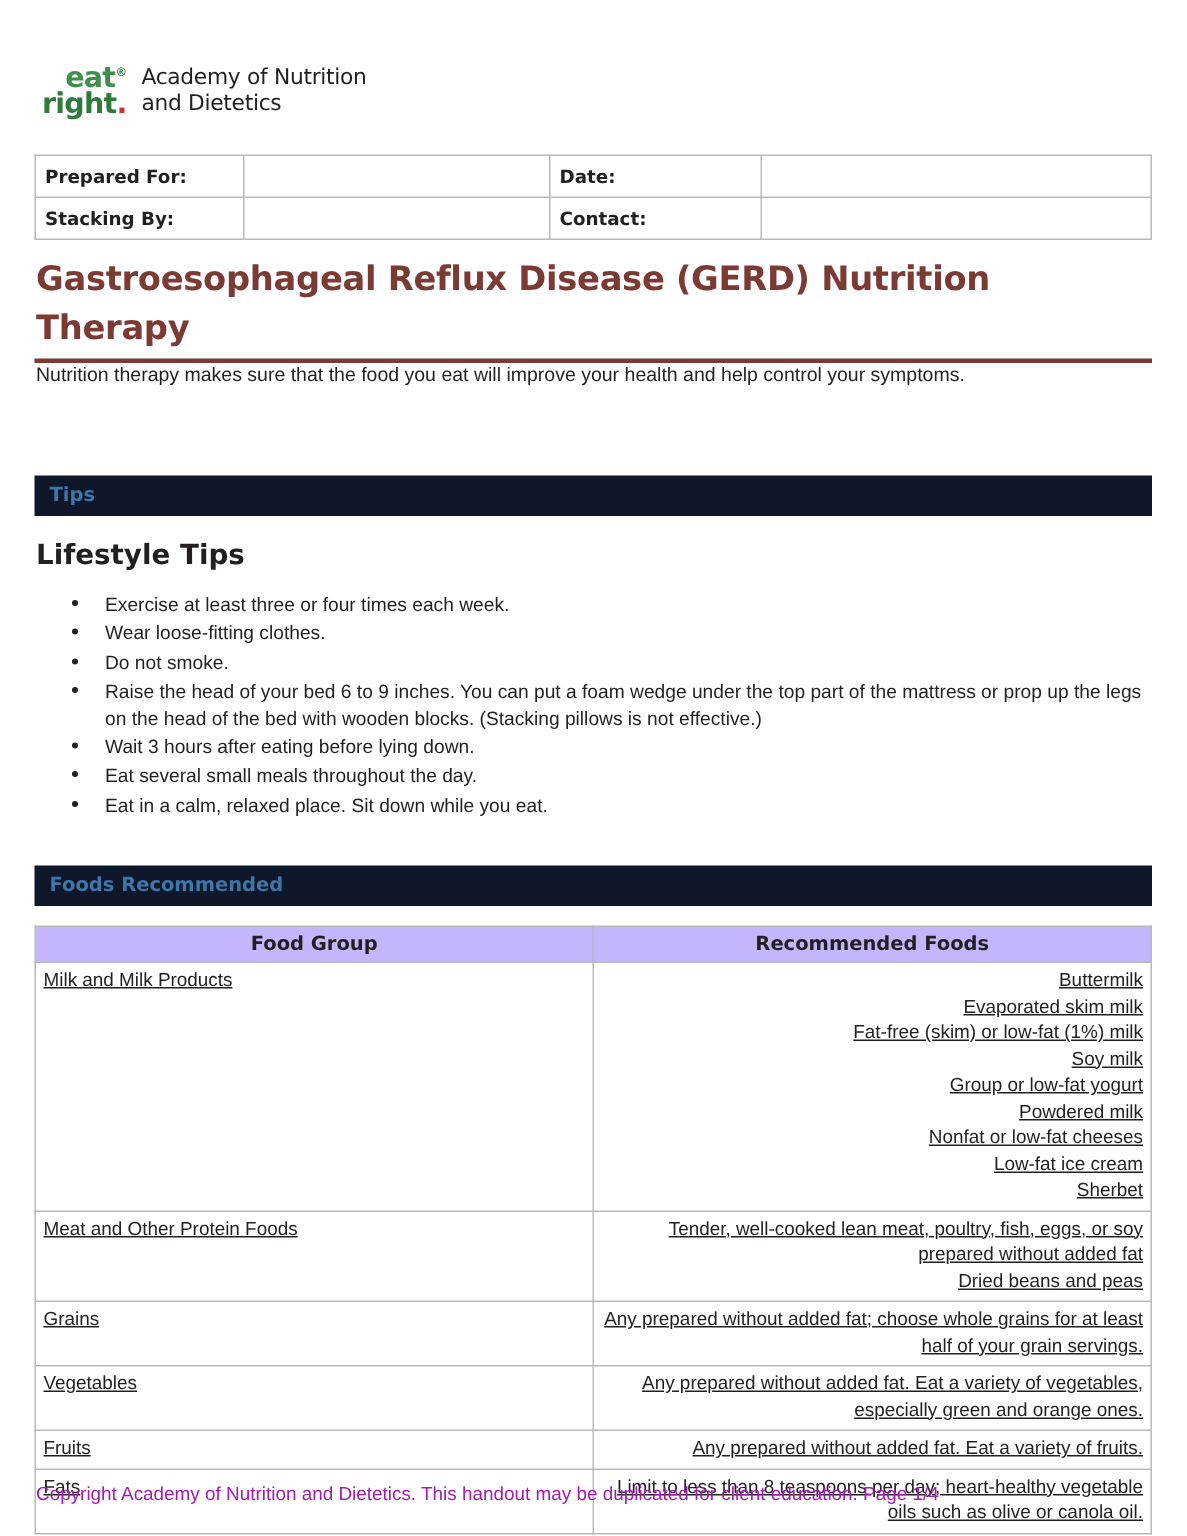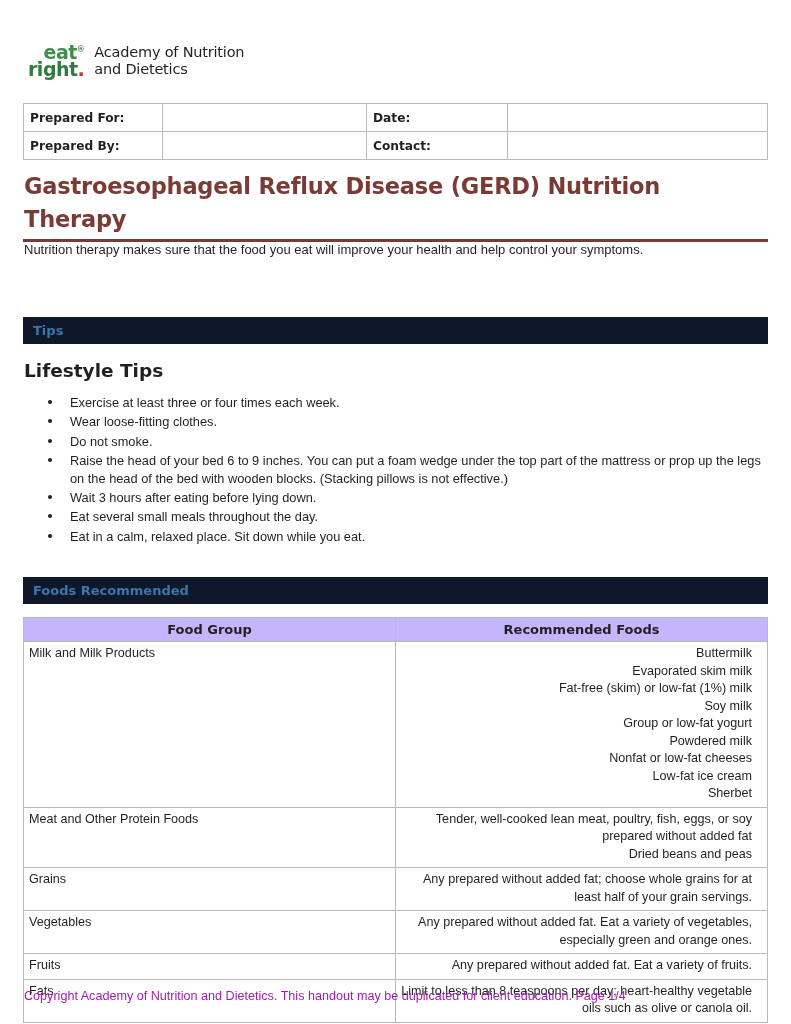--- a/index.html
+++ b/index.html
@@ -190,22 +190,23 @@
     font-size: 13px;
     font-weight: bold;
     height: 21px;
     padding: 1px 4px;
     text-align: center;
   }
   .foods-table td {
     border: 1px solid #b9b9b9;
     font-size: 12.6px;
     line-height: 1.39;
-    padding: 3px 15px 4px 5px;
+    padding: 3px 5px 4px 5px;
     vertical-align: top;
+    text-decoration: underline;
   }
   .foods-table td.grp { width: 192px; }
   .cell-lines span { display: block; text-align: right; }
 
   .footer-note {
     position: absolute;
     left: 24px;
     top: 989px;
     font-size: 12.6px;
     color: #a21caf;
@@ -229,21 +230,21 @@
 
   <table class="info-table">
     <tbody>
         <tr>
       <td class="lbl" style="width:126px">Prepared For:</td>
       <td style="width:191px"></td>
       <td class="lbl" style="width:128px">Date:</td>
       <td></td>
     </tr>
     <tr>
-      <td class="lbl">Prepared By:</td>
+      <td class="lbl">Stacking By:</td>
       <td></td>
       <td class="lbl">Contact:</td>
       <td></td>
     </tr>
   </tbody>
     </table>
 
   <div class="doc-title">Gastroesophageal Reflux Disease (GERD) Nutrition Therapy</div>
   <div class="title-rule"></div>
 

